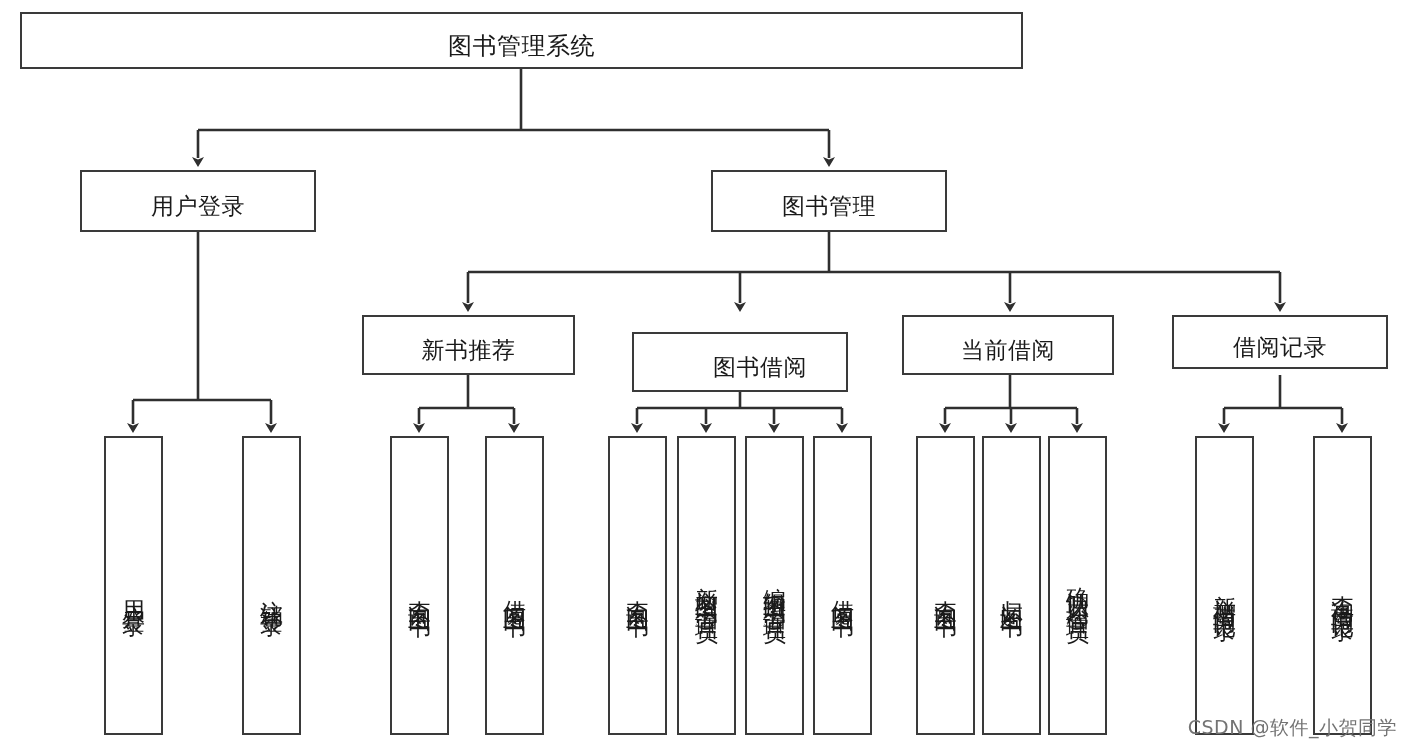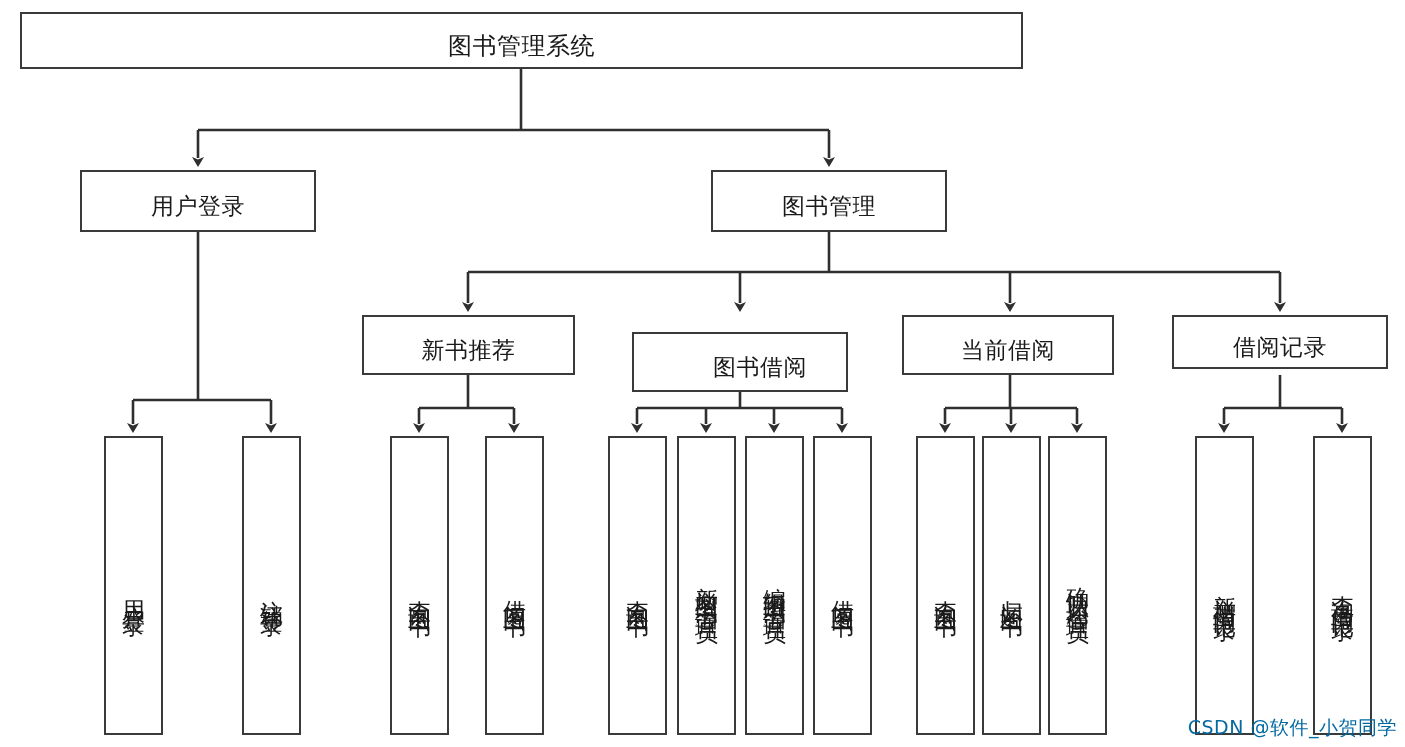--- a/index.html
+++ b/index.html
@@ -58,21 +58,21 @@
     line-height: 1.0;
     letter-spacing: 5px;
     white-space: nowrap;
     max-height: 100%;
   }
   #watermark {
     position: absolute;
     right: 8px;
     bottom: 6px;
     font-size: 19px;
-    color: #0369a1;
+    color: #737373;
     white-space: nowrap;
     letter-spacing: 0.5px;
   }
 </style>
 </head>
 <body>
 
 <div id="canvas">
 
   <svg id="connectors" viewBox="0 0 1405 747" xmlns="http://www.w3.org/2000/svg">

